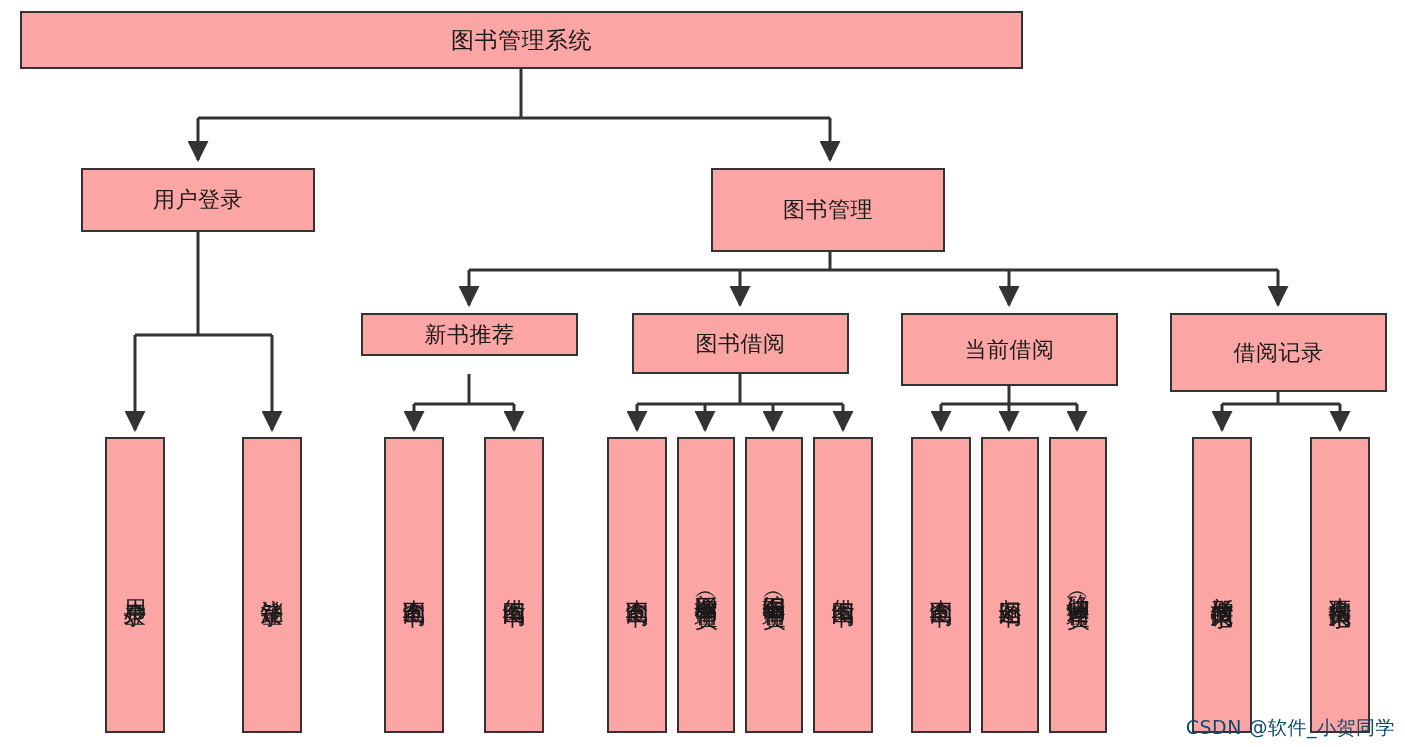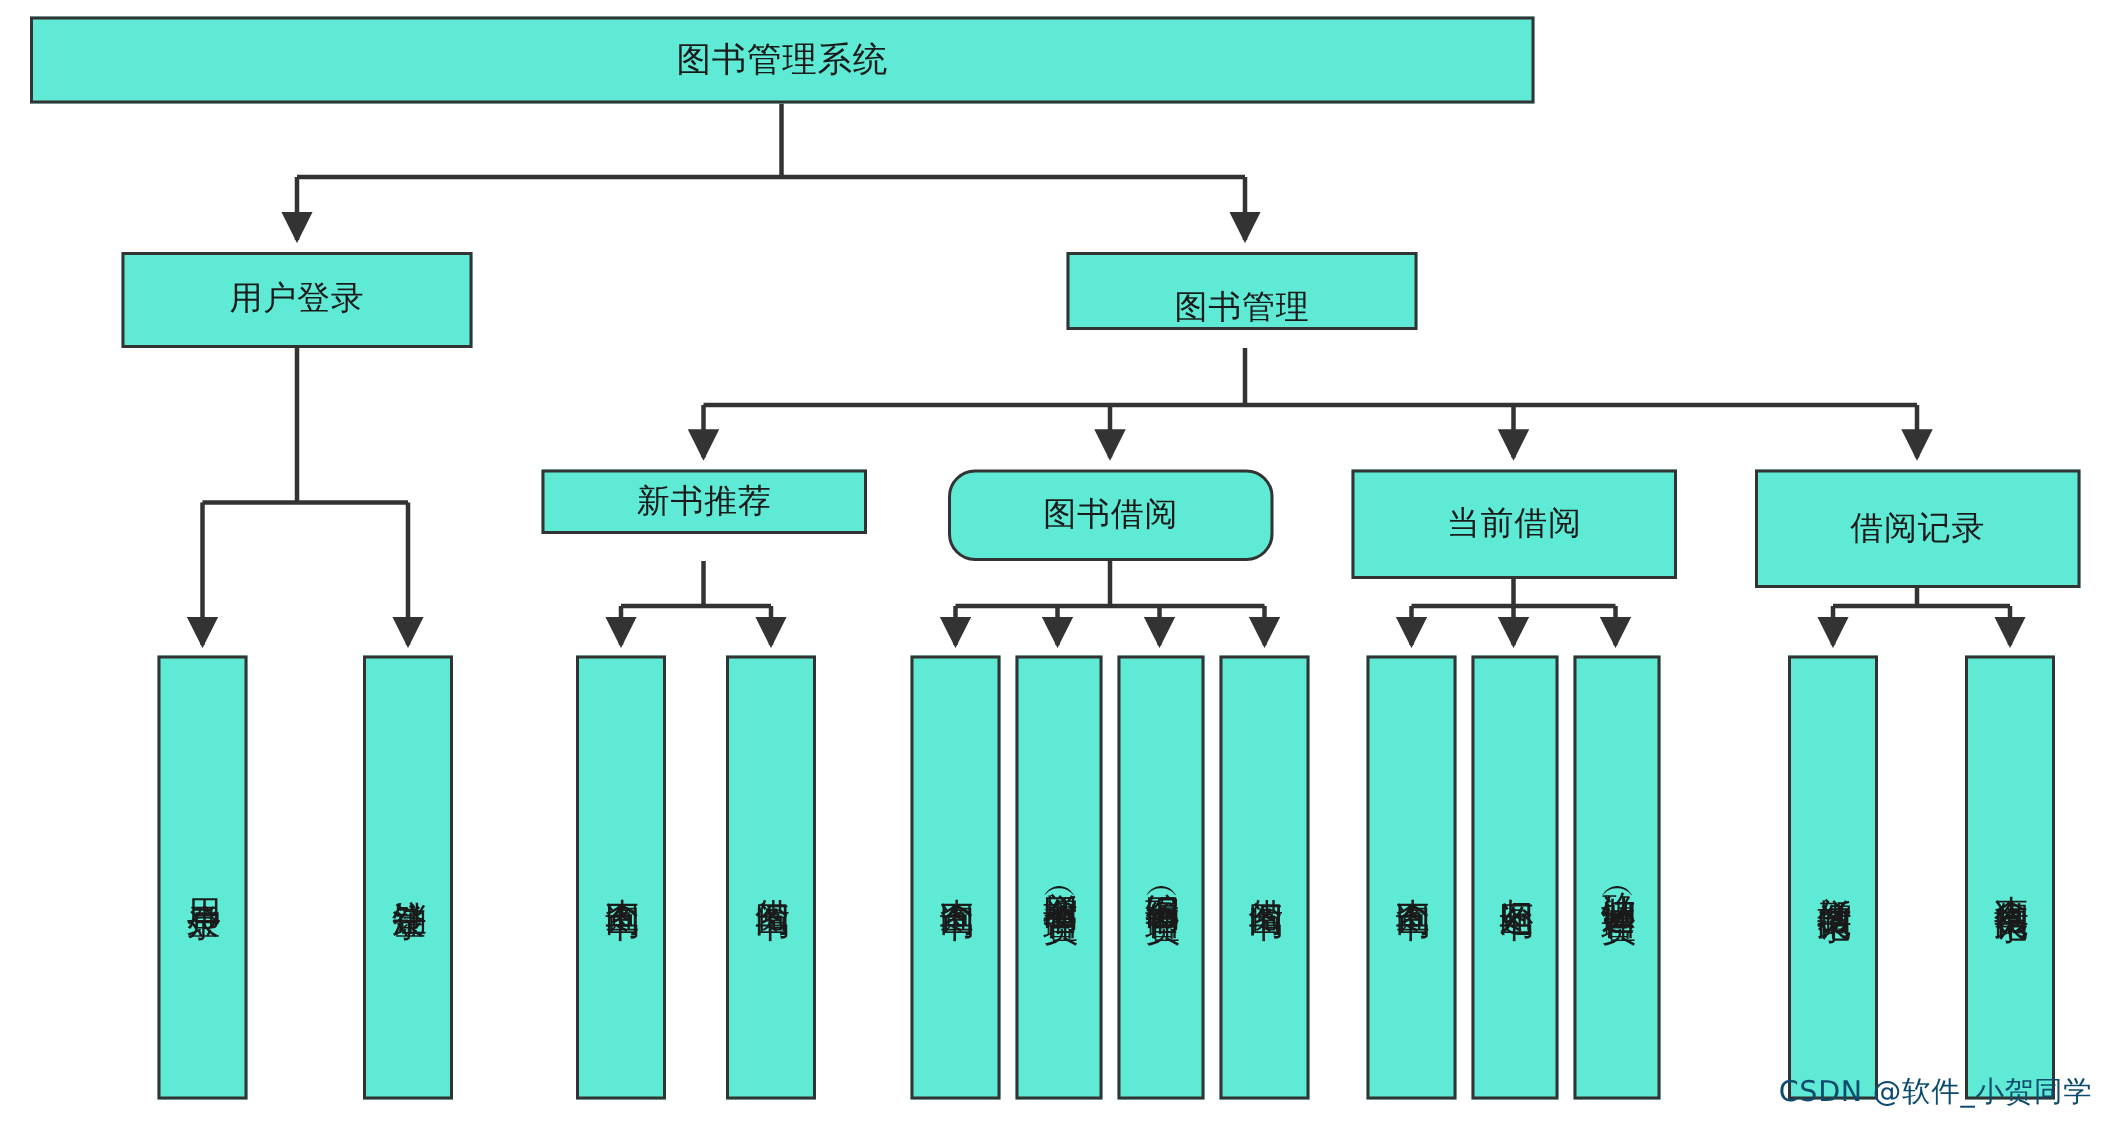--- a/index.html
+++ b/index.html
@@ -22,21 +22,21 @@
     position: absolute;
     left: 0;
     top: 0;
     width: 1405px;
     height: 747px;
     pointer-events: none;
   }
   .node {
     position: absolute;
     box-sizing: border-box;
-    background: #5eead4;
+    background: #fca5a5;
     border: 2px solid #333333;
     display: flex;
     align-items: center;
     justify-content: center;
     text-align: center;
   }
   .node .label {
     color: #1a1a1a;
     line-height: 1.15;
     letter-spacing: 0.5px;
@@ -122,28 +122,28 @@
     </g>
   </svg>
 
   <div class="node node-root" style="left:20px; top:11px; width:1003px; height:58px;">
     <span class="label">图书管理系统</span>
   </div>
 
   <div class="node node-l1" style="left:81px; top:168px; width:234px; height:64px;">
     <span class="label">用户登录</span>
   </div>
-  <div class="node node-l1" style="left:711px; top:168px; width:234px; height:52px;align-items:flex-end;">
+  <div class="node node-l1" style="left:711px; top:168px; width:234px; height:84px;">
     <span class="label">图书管理</span>
   </div>
 
   <div class="node node-l2" style="left:361px; top:313px; width:217px; height:43px;">
     <span class="label">新书推荐</span>
   </div>
-  <div class="node node-l2" style="left:632px; top:313px; width:217px; height:61px;border-radius:18px;">
+  <div class="node node-l2" style="left:632px; top:313px; width:217px; height:61px;">
     <span class="label">图书借阅</span>
   </div>
   <div class="node node-l2" style="left:901px; top:313px; width:217px; height:73px;">
     <span class="label">当前借阅</span>
   </div>
   <div class="node node-l2" style="left:1170px; top:313px; width:217px; height:79px;">
     <span class="label">借阅记录</span>
   </div>
 
   <div class="node node-leaf" style="left:105px; top:437px; width:60px; height:296px;">

